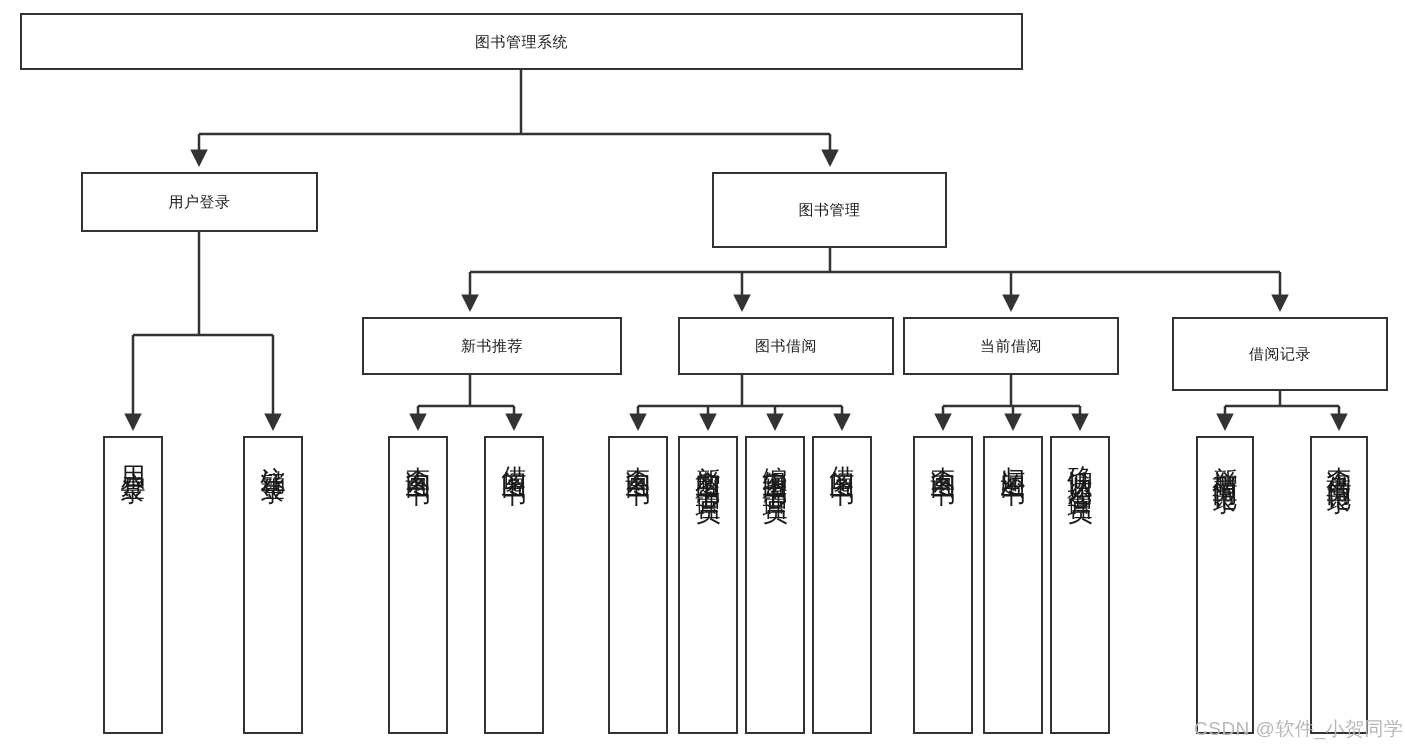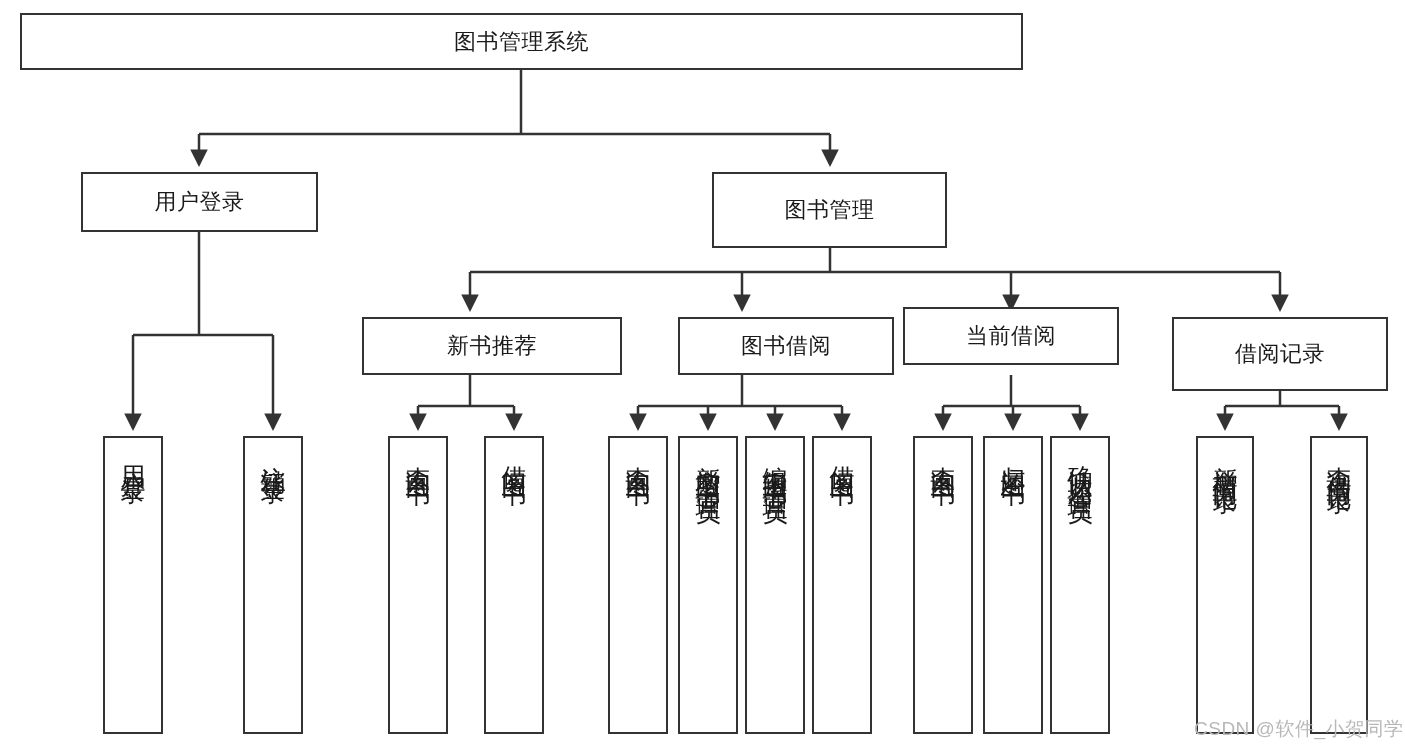--- a/index.html
+++ b/index.html
@@ -38,21 +38,21 @@
   }
   .node-label {
     display: block;
     text-align: center;
     line-height: 1.16;
     color: #1a1a1a;
     white-space: nowrap;
   }
   
   .node.h .node-label {
-    font-size: 22px;
+    font-size: 15px;
     letter-spacing: 0.5px;
   }
   
   .node.v {
     align-items: flex-start;
     padding-top: 8px;
   }
   .node.v .node-label {
     writing-mode: vertical-rl;
     text-orientation: upright;
@@ -134,21 +134,21 @@
   <div class="node h" style="left: 712px; top: 172px; width: 235px; height: 76px;">
     <span class="node-label">图书管理</span>
   </div>
 
   <div class="node h" style="left: 362px; top: 317px; width: 260px; height: 58px;">
     <span class="node-label">新书推荐</span>
   </div>
   <div class="node h" style="left: 634px; top: 317px; width: 216px; height: 58px; margin-left: 44px;">
     <span class="node-label">图书借阅</span>
   </div>
-  <div class="node h" style="left: 903px; top: 307px; width: 216px; height: 58px;">
+  <div class="node h" style="left: 903px; top: 317px; width: 216px; height: 58px;">
     <span class="node-label">当前借阅</span>
   </div>
   <div class="node h" style="left: 1172px; top: 317px; width: 216px; height: 74px;">
     <span class="node-label">借阅记录</span>
   </div>
 
   <div class="node v" style="left: 103px; top: 436px; width: 60px; height: 298px;">
     <span class="node-label">用户登录</span>
   </div>
   <div class="node v" style="left: 243px; top: 436px; width: 60px; height: 298px;">

